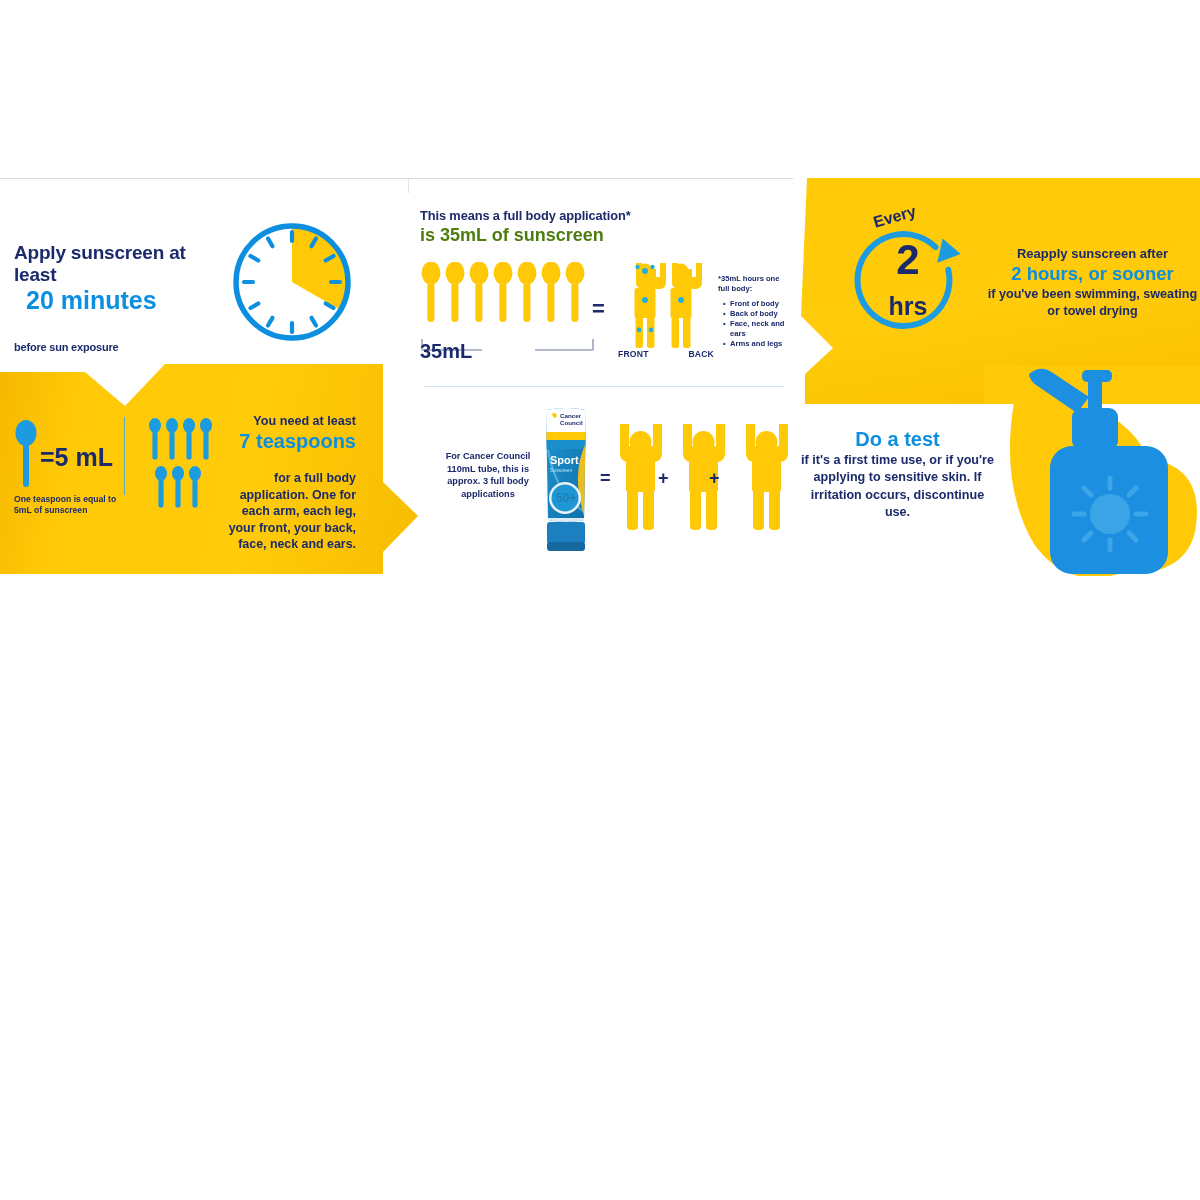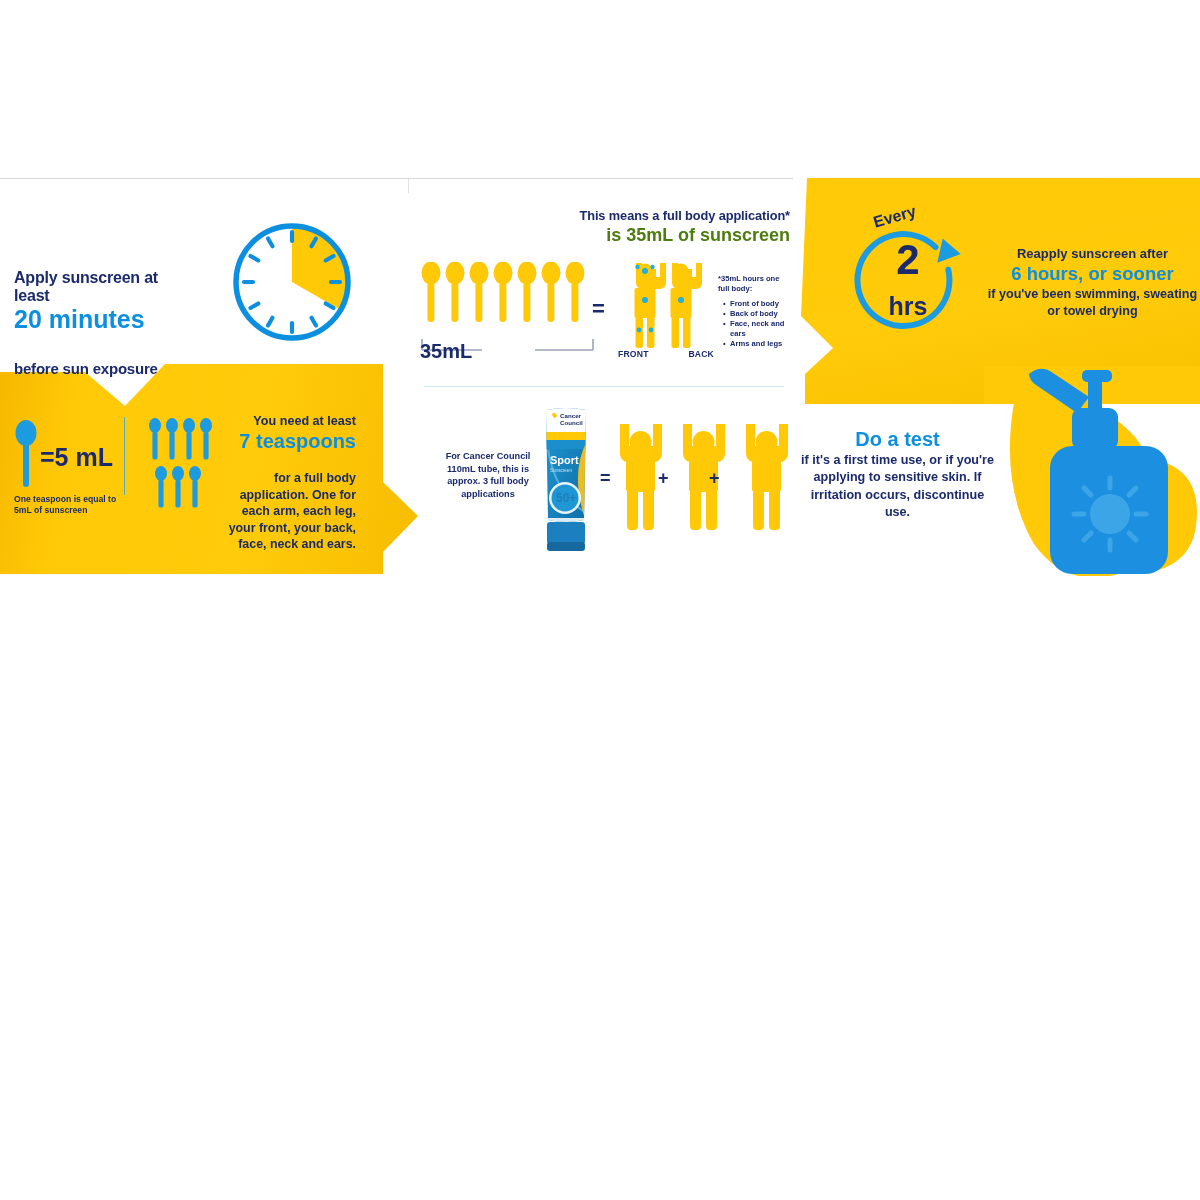--- a/index.html
+++ b/index.html
@@ -21,42 +21,42 @@
     background:linear-gradient(170deg,#ffc907 0%,#ffcb0a 55%,#f8c000 100%);
     clip-path:polygon(14px 0, 407px 0, 407px 226px, 12px 226px, 12px 196px, 40px 170px, 8px 138px, 14px 0);
   }
 
   
   .hairline{position:absolute;left:0;top:178px;width:793px;height:1px;background:#d9d9d9;}
   .hairline2{position:absolute;left:408px;top:179px;width:1px;height:14px;background:#e3e3e3;}
 
   
   .clock-text{position:absolute;left:14px;top:242px;width:180px;}
-  .clock-text .l1{font-size:16px;font-weight:bold;letter-spacing:-0.2px;margin-top:27px;}
-  .clock-text .l2{font-size:25px;font-weight:bold;line-height:1.05;margin:1px 0 1px;}
-  .clock-text .l3{font-size:15px;font-weight:bold;letter-spacing:-0.2px;margin-top:28px;}
+  .clock-text .l1{font-size:19px;font-weight:bold;letter-spacing:-0.2px;}
+  .clock-text .l2{font-size:25px;font-weight:bold;line-height:1.05;margin:1px 12px 1px;}
+  .clock-text .l3{font-size:11px;font-weight:bold;letter-spacing:-0.2px;margin-top:28px;}
 
   .clock{position:absolute;left:228px;top:218px;width:128px;height:128px;}
 
   
   .spoon-big{position:absolute;left:14px;top:420px;}
   .eq5{position:absolute;left:40px;top:443px;font-size:25px;font-weight:bold;color:#1b2a6b;text-align:right;}
   .teaspoon-note{position:absolute;left:14px;top:494px;width:112px;font-size:8.6px;
     font-weight:bold;color:#1b2a6b;line-height:1.32;}
   .vdivider{position:absolute;left:124px;top:417px;width:1.4px;height:78px;background:#3aa7e0;opacity:.85;}
 
   .spoon-grid{position:absolute;left:148px;top:418px;width:76px;height:90px;}
 
   .need-text{position:absolute;left:228px;top:414px;width:128px;text-align:right;color:#1b2a6b;}
   .need-text .n1{font-size:12.6px;font-weight:bold;}
   .need-text .n2{font-size:20px;font-weight:bold;color:#0d8fe0;line-height:1.15;margin:2px 0 17px;}
   .need-text .n3{font-size:12.4px;font-weight:bold;line-height:1.33;}
 
   
-  .mid-head{position:absolute;left:420px;top:208px;width:370px;text-align:right;}
+  .mid-head{position:absolute;left:420px;top:208px;width:370px;text-align:left;}
   .mid-head .h1{font-size:12.8px;font-weight:bold;color:#1b2a6b;letter-spacing:-0.1px;}
   .mid-head .h2{font-size:18px;font-weight:bold;color:#4d7c0f;line-height:1.2;margin-top:2px;}
 
   .spoon-row{position:absolute;left:420px;top:262px;width:175px;height:62px;}
   .brace{position:absolute;left:420px;top:337px;width:175px;height:18px;}
   .ml35{position:absolute;left:420px;top:340px;width:175px;
     font-size:20px;font-weight:bold;color:#1b2a6b;}
   .eqsign{position:absolute;left:592px;top:296px;font-size:22px;font-weight:bold;color:#1b2a6b;}
 
   .figs{position:absolute;left:620px;top:258px;width:92px;height:92px;}
@@ -349,21 +349,21 @@
     <svg viewBox="0 0 112 112" width="112" height="112">
       <path d="M79 20 A46 46 0 1 1 55 10" fill="none" stroke="#1D9BE0" stroke-width="6" stroke-linecap="round" transform="rotate(38 56 56)"></path>
       <path d="M84 6 L104 19 L82 31 Z" fill="#1D9BE0" transform="rotate(8 56 56)"></path>
     </svg>
   </div>
   <div class="two">2</div>
   <div class="hrs">hrs</div>
 
   <div class="reapply">
     <div class="r1">Reapply sunscreen after</div>
-    <div class="r2">6 hours, or sooner</div>
+    <div class="r2">2 hours, or sooner</div>
     <div class="r3">if you've been swimming, sweating or towel drying</div>
   </div>
 
   <div class="doatest">
     <div class="d1">Do a test</div>
     <div class="d2">if it's a first time use, or if you're applying to sensitive skin. If irritation occurs, discontinue use.</div>
   </div>
 
   <div class="pumpart">
     <svg viewBox="0 0 216 210" width="216" height="210">

